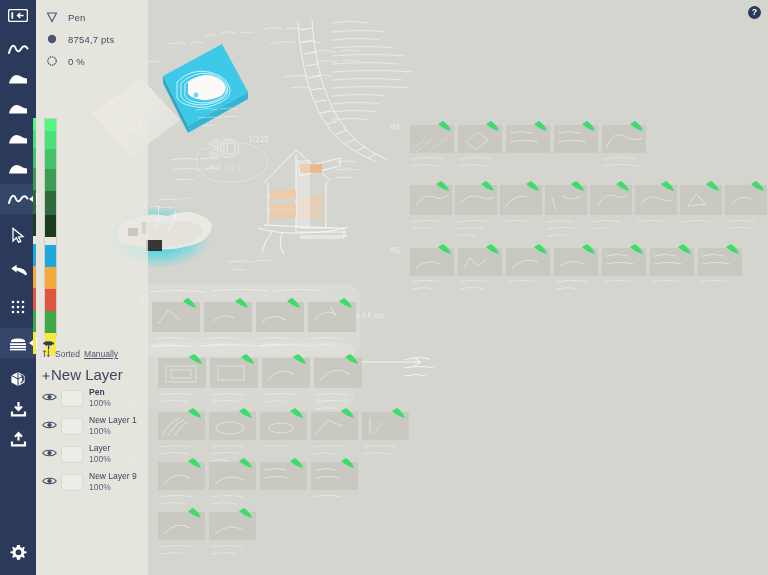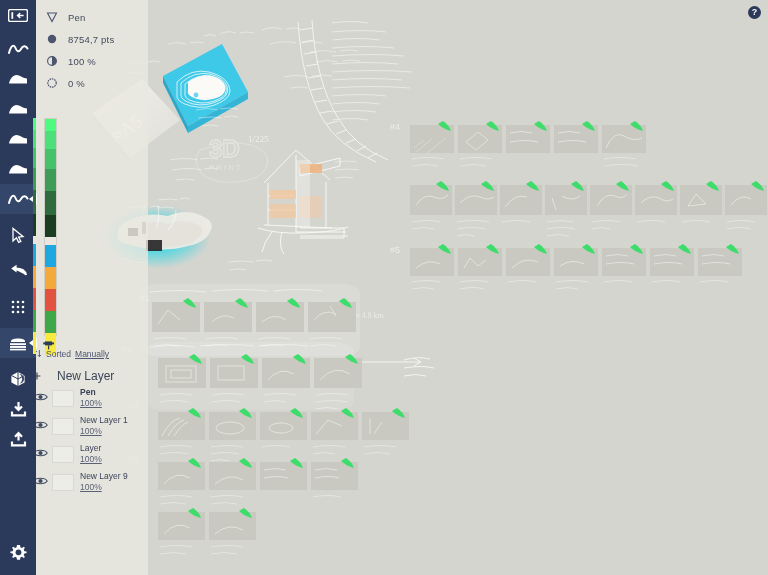--- a/index.html
+++ b/index.html
@@ -101,53 +101,53 @@
     border-right: 7px solid #2b3a5a;
     z-index: 31;
   }
   .pin-ico {
     position: absolute; left: 42px; top: 336px;
     color: #2b3a5a; z-index: 31;
   }
 
   
   .layers {
-    position: absolute; left: 27px; top: 346px;
+    position: absolute; left: 36px; top: 346px;
     width: 112px;
     z-index: 30;
     font-size: 8.5px;
     color: #3d465c;
   }
   .lay-sort {
     display: flex; align-items: center; gap: 4px;
     height: 16px; padding-left: 6px;
     font-size: 8.5px; color: #4b5470;
   }
   .lay-sort u { text-decoration: underline; }
   .lay-new {
-    display: flex; align-items: flex-end; gap: 16px;
+    display: flex; align-items: center; gap: 1px;
     height: 18px; padding-left: 6px; margin-top: 3px;
-    font-size: 12px; color: #3d465c;
+    font-size: 15px; color: #3d465c;
   }
   .lay-item {
     display: flex; align-items: center;
     height: 26px; padding-left: 6px; margin-top: 2px;
   }
   .lay-eye { width: 16px; color: #3f4a63; flex: 0 0 16px; }
   .lay-thumb {
     width: 22px; height: 17px;
     margin-left: 3px; margin-right: 6px;
     background: rgba(255,255,255,.30);
     border: 1px solid rgba(120,125,115,.18);
     flex: 0 0 22px;
   }
   .lay-text { line-height: 1.25; }
   .lay-name { font-size: 8.5px; color: #39425a; }
   .lay-name.active { font-weight: bold; }
-  .lay-op { font-size: 8.5px; color: #5a6277; text-decoration: underline; }
+  .lay-op { font-size: 8.5px; color: #5a6277; }
 
   
   .panel-bg {
     position: absolute; left: 36px; top: 0;
     width: 112px; height: 575px;
     background: rgba(234,232,224,0.80);
     z-index: 20;
   }
 
   
@@ -677,29 +677,20 @@
 
     <div class="prop-row">
       <span class="prop-ico">
         <svg width="12" height="12" viewBox="0 0 12 12">
             <circle cx="6" cy="6" r="4.2" fill="#4b5570"></circle>
           </svg>
       </span>
       <span class="prop-label">8754,7 pts</span>
     </div>
 
-    <div class="prop-row">
-      <span class="prop-ico">
-        <svg width="12" height="12" viewBox="0 0 12 12">
-          <circle cx="6" cy="6" r="4.4" fill="none" stroke="#4b5570" stroke-width="1.1"></circle>
-          <path d="M6 1.6 A4.4 4.4 0 0 1 6 10.4 Z" fill="#4b5570"></path>
-        </svg>
-      </span>
-      <span class="prop-label">100 %</span>
-    </div>
 
     <div class="prop-row">
       <span class="prop-ico">
         <svg width="12" height="12" viewBox="0 0 12 12">
             <circle cx="6" cy="6" r="4.2" fill="none" stroke="#4b5570" stroke-width="1.2" stroke-dasharray="1.6 0.8"></circle>
           </svg>
       </span>
       <span class="prop-label">0 %</span>
     </div>
 

